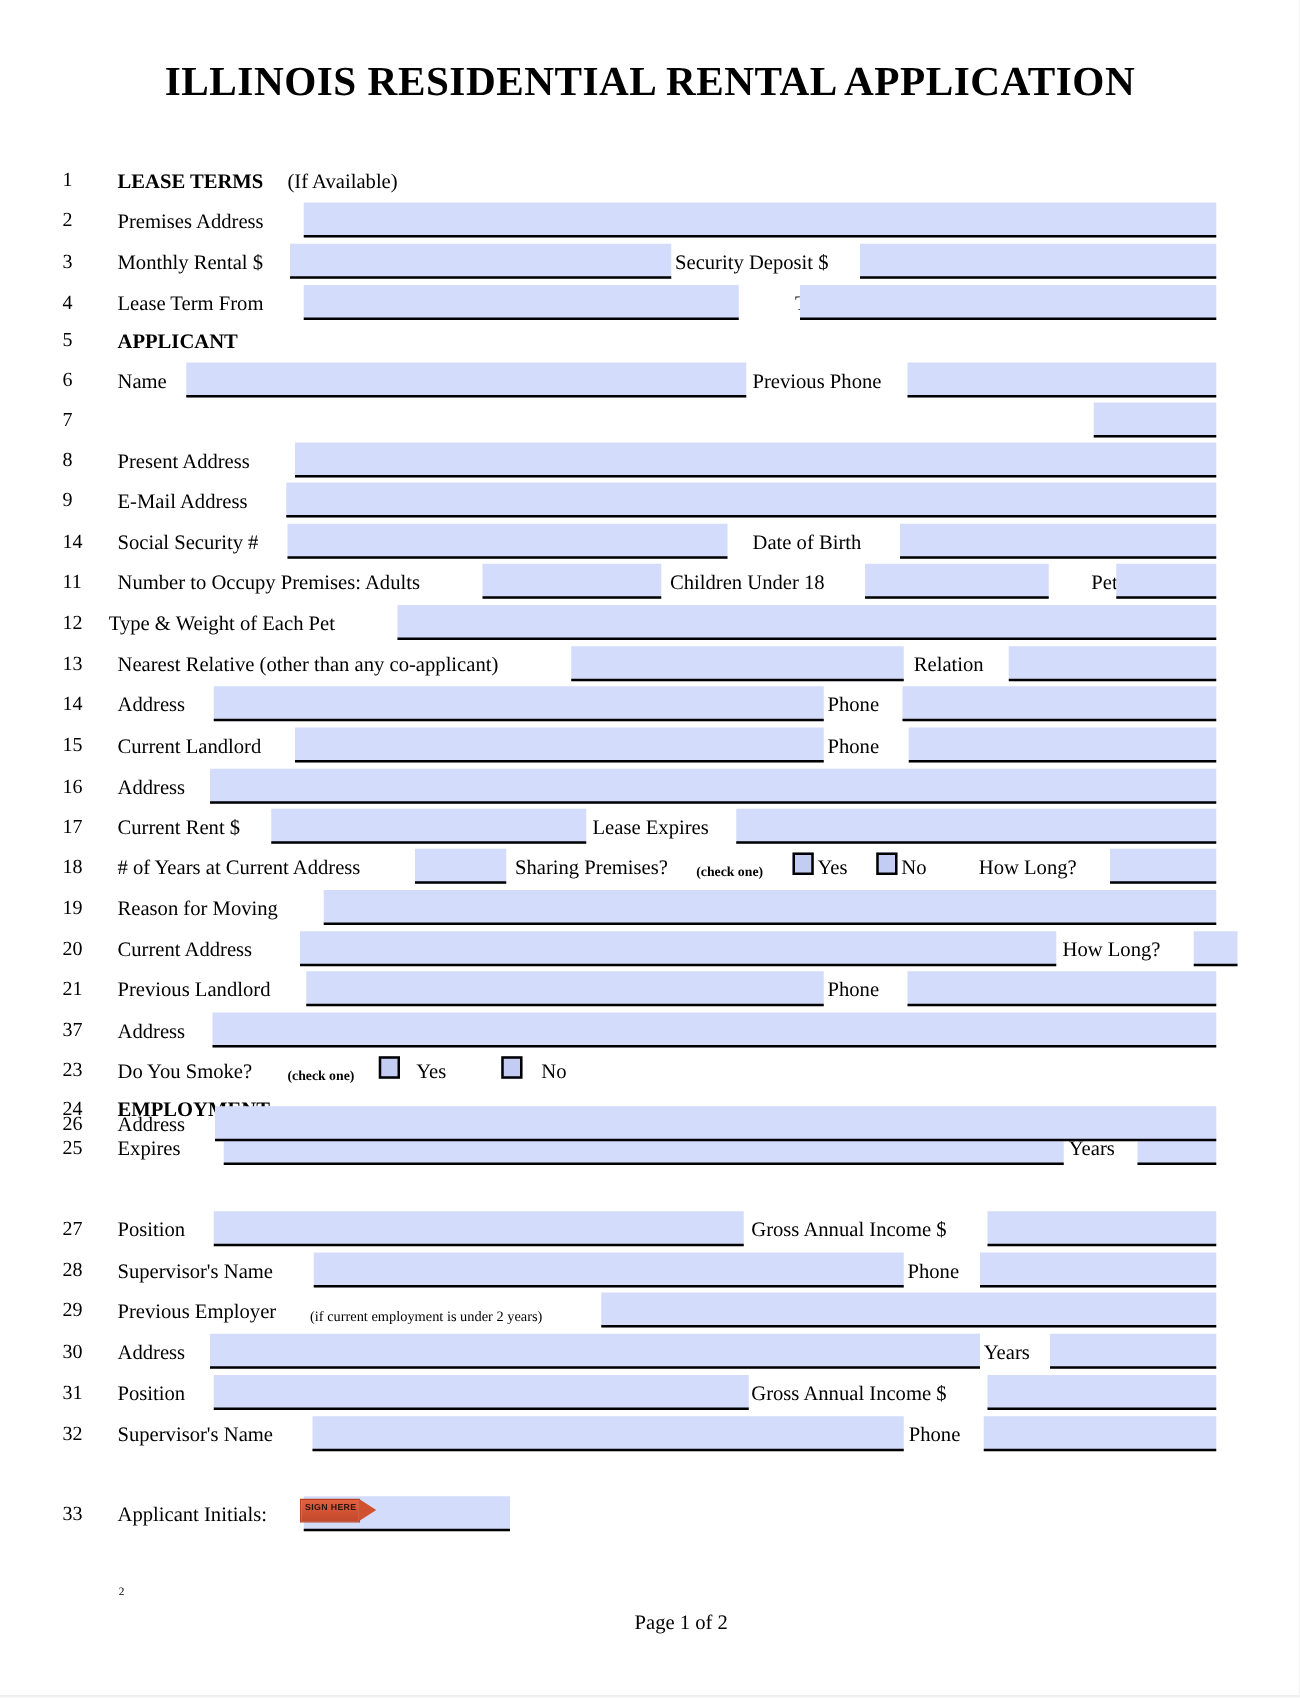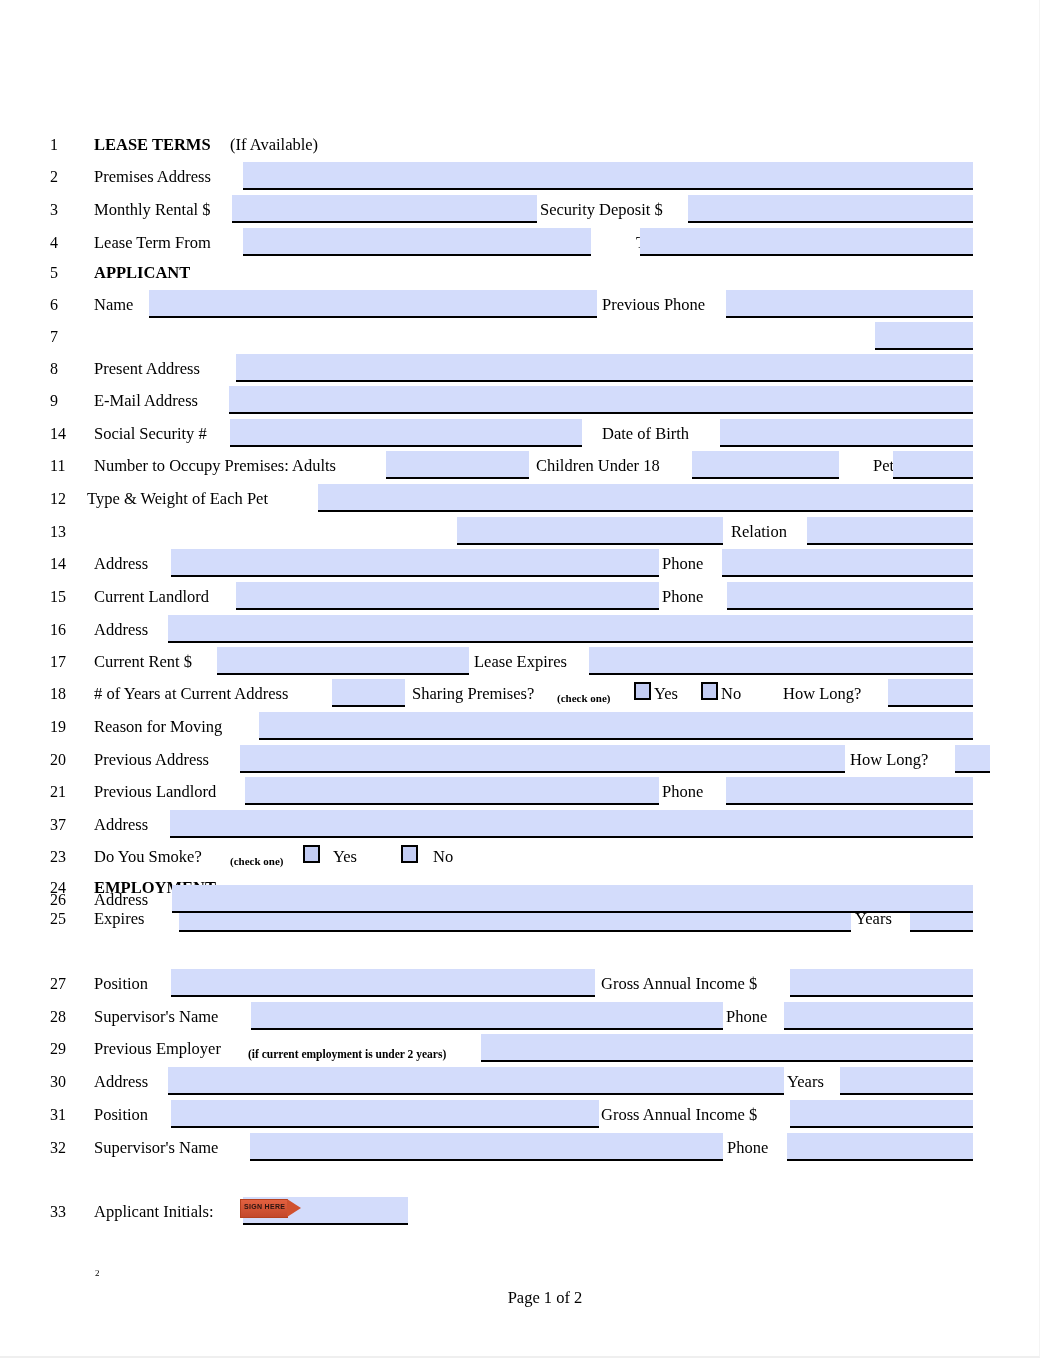--- a/index.html
+++ b/index.html
@@ -73,21 +73,21 @@
   .lbl {
     position: absolute;
     top: 6px;
     font-size: 16.5px;
     line-height: 20px;
     white-space: nowrap;
     font-family: "Liberation Serif", "DejaVu Serif", serif;
   }
   .lbl.bold { font-weight: bold; }
   .lbl.tiny { font-size: 11px; font-weight: bold; top: 10px; }
-  .lbl.tiny2 { font-size: 11.5px; font-weight: bold; top: 11px; }
+  .lbl.tiny2 { font-size: 11.5px; font-weight: normal; top: 11px; }
 
   
   .fld {
     position: absolute;
     top: 1px;
     height: 26px;
     background: #d3dcfb;
   }
   .fld.underline {
     border-bottom: 2px solid #000000;
@@ -155,20 +155,21 @@
     text-align: center;
     font-size: 16.5px;
     font-family: "Liberation Serif", "DejaVu Serif", serif;
   }
 </style>
 </head>
 <body>
 
 <div id="page">
 
+  <div class="doc-title">ILLINOIS RESIDENTIAL RENTAL APPLICATION</div>
 
   <div id="rows">
 
     <div class="row" style="top:129px">
       <div class="rownum">1</div>
       <div class="lbl bold" style="left:94px">LEASE TERMS</div>
       <div class="lbl" style="left:230px">(If Available)</div>
     </div>
 
     <div class="row" style="top:161px">
@@ -242,20 +243,21 @@
     </div>
 
     <div class="row" style="top:483px">
       <div class="rownum">12</div>
       <div class="lbl" style="left:87px">Type &amp; Weight of Each Pet</div>
       <div class="fld underline" style="left:318px; width:655px;"></div>
     </div>
 
     <div class="row" style="top:516px">
       <div class="rownum">13</div>
+      <div class="lbl" style="left:94px">Nearest Relative (other than any co-applicant)</div>
       <div class="fld underline" style="left:457px; width:266px;"></div>
       <div class="lbl" style="left:731px">Relation</div>
       <div class="fld underline" style="left:807px; width:166px;"></div>
     </div>
 
     <div class="row" style="top:548px">
       <div class="rownum">14</div>
       <div class="lbl" style="left:94px">Address</div>
       <div class="fld underline" style="left:171px; width:488px;"></div>
       <div class="lbl" style="left:662px">Phone</div>
@@ -299,21 +301,21 @@
     </div>
 
     <div class="row" style="top:711px">
       <div class="rownum">19</div>
       <div class="lbl" style="left:94px">Reason for Moving</div>
       <div class="fld underline" style="left:259px; width:714px;"></div>
     </div>
 
     <div class="row" style="top:744px">
       <div class="rownum">20</div>
-      <div class="lbl" style="left:94px">Previous Address</div>
+      <div class="lbl" style="left:94px">Current Address</div>
       <div class="fld underline" style="left:240px; width:605px;"></div>
       <div class="lbl" style="left:850px">How Long?</div>
       <div class="fld underline" style="left:955px; width:35px;"></div>
     </div>
 
     <div class="row" style="top:776px">
       <div class="rownum">21</div>
       <div class="lbl" style="left:94px">Previous Landlord</div>
       <div class="fld underline" style="left:245px; width:414px;"></div>
       <div class="lbl" style="left:662px">Phone</div>

